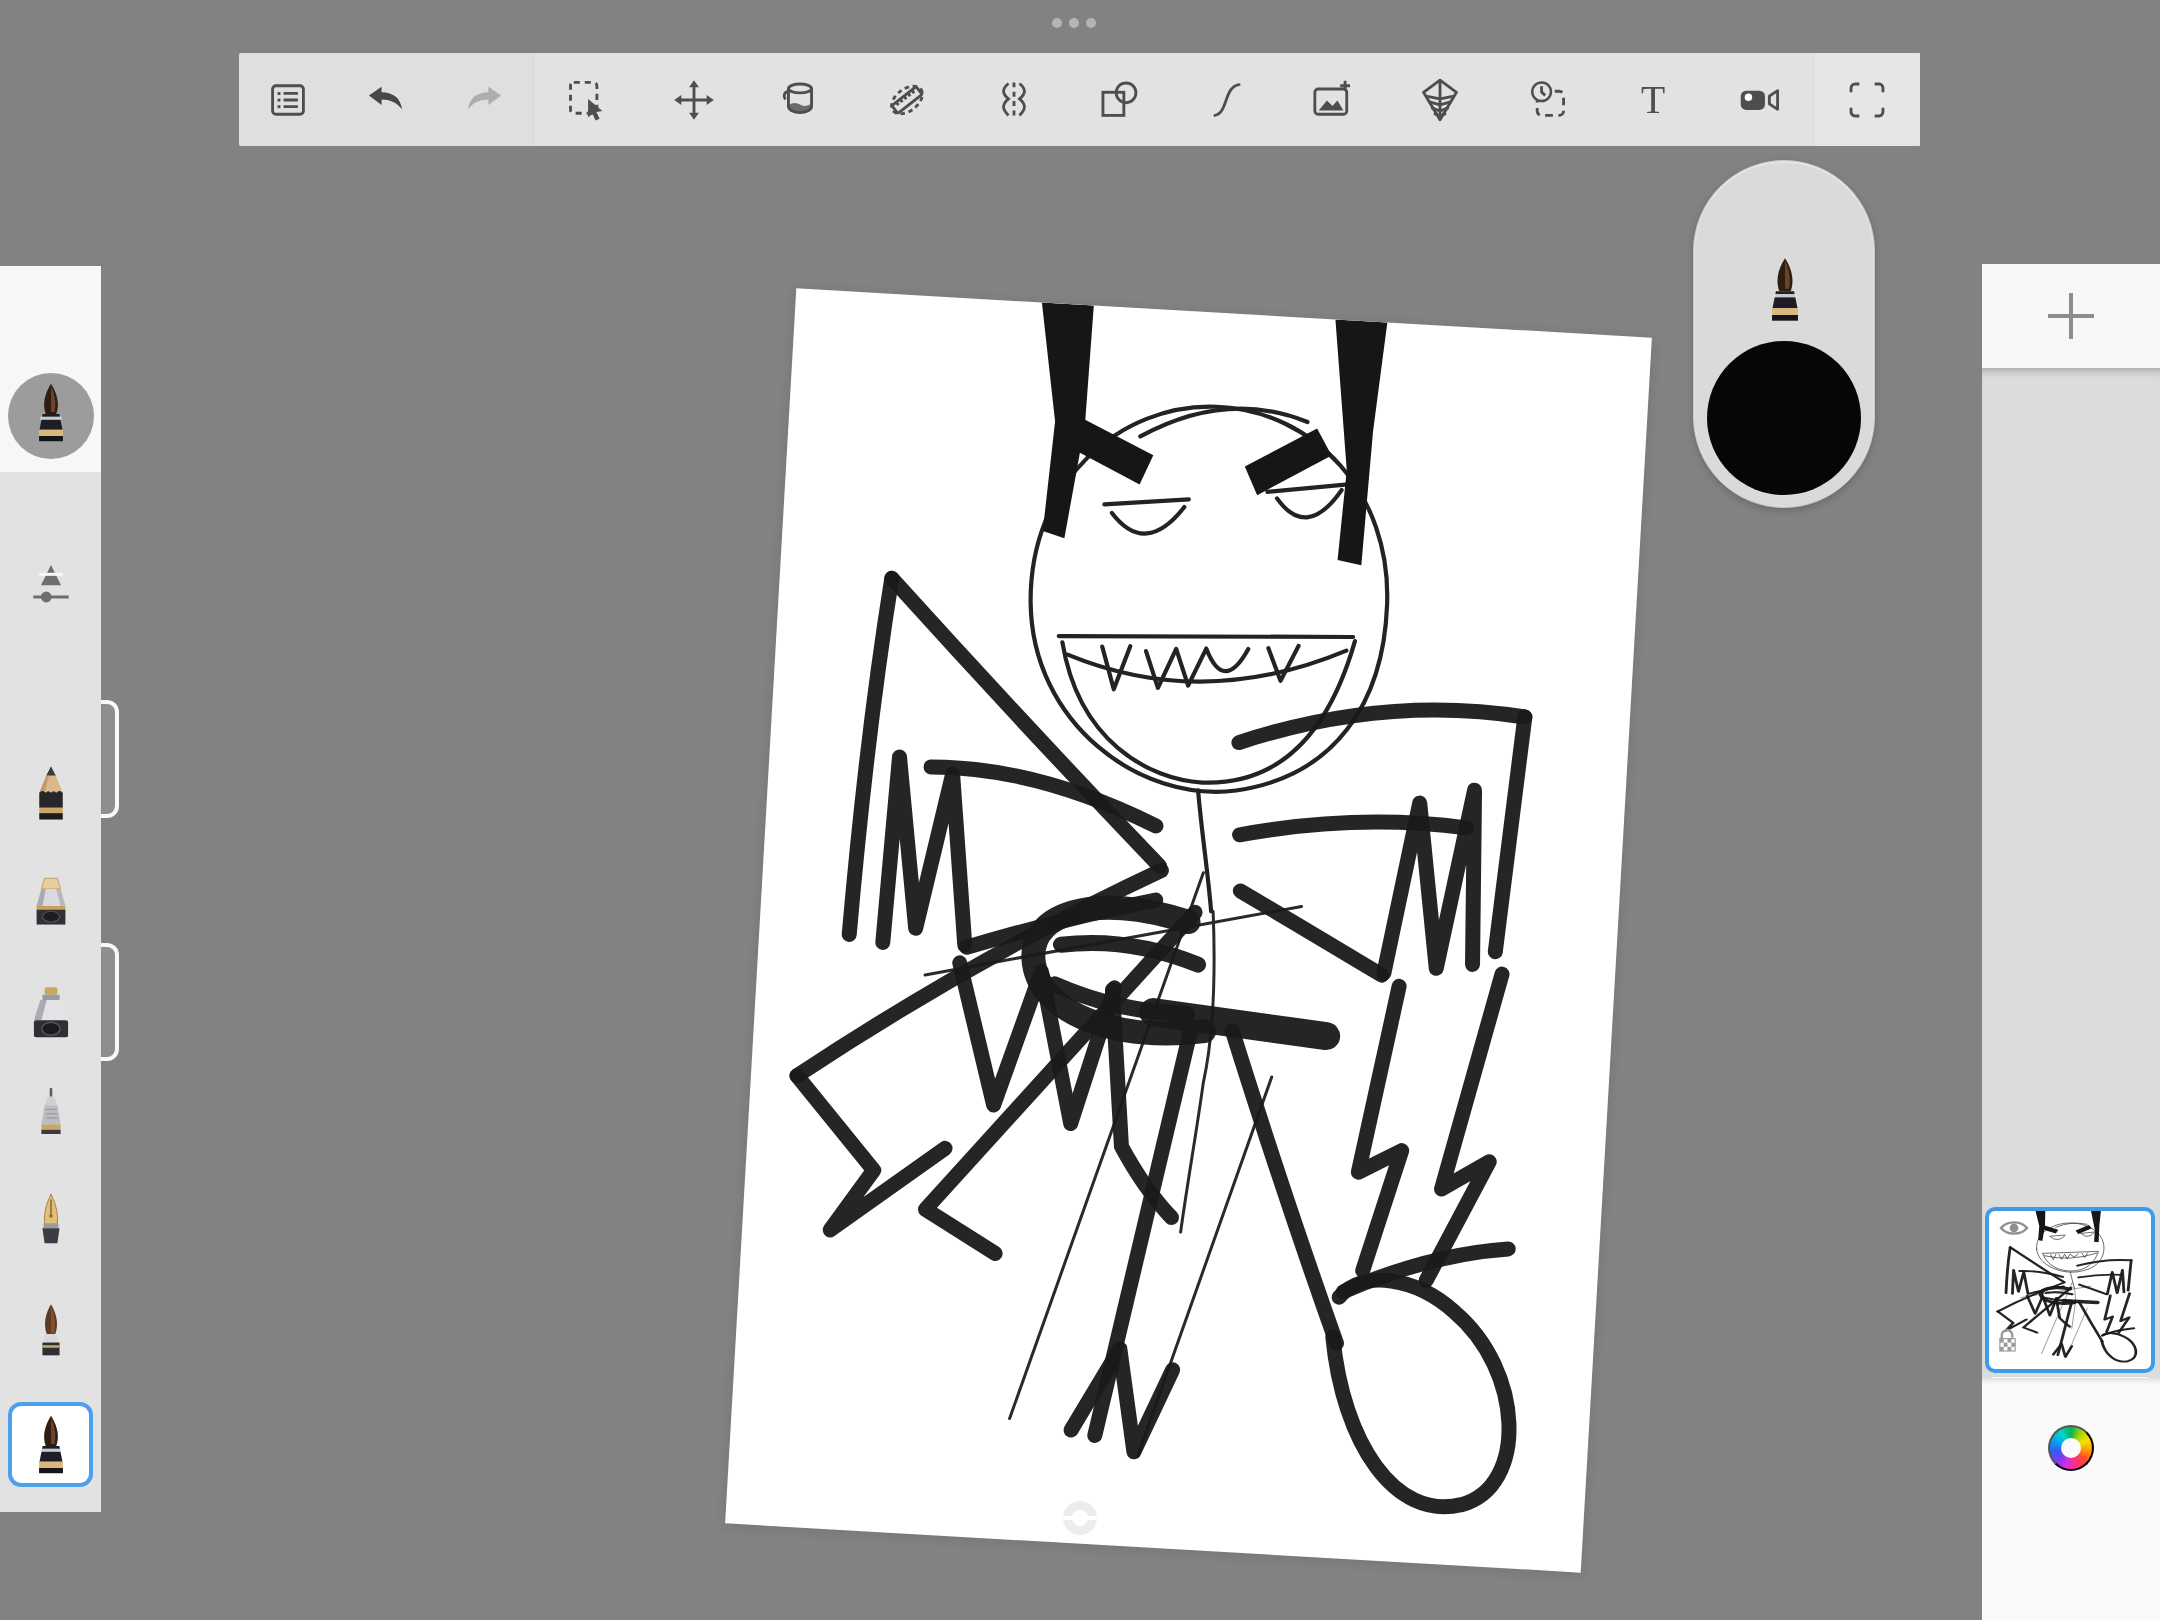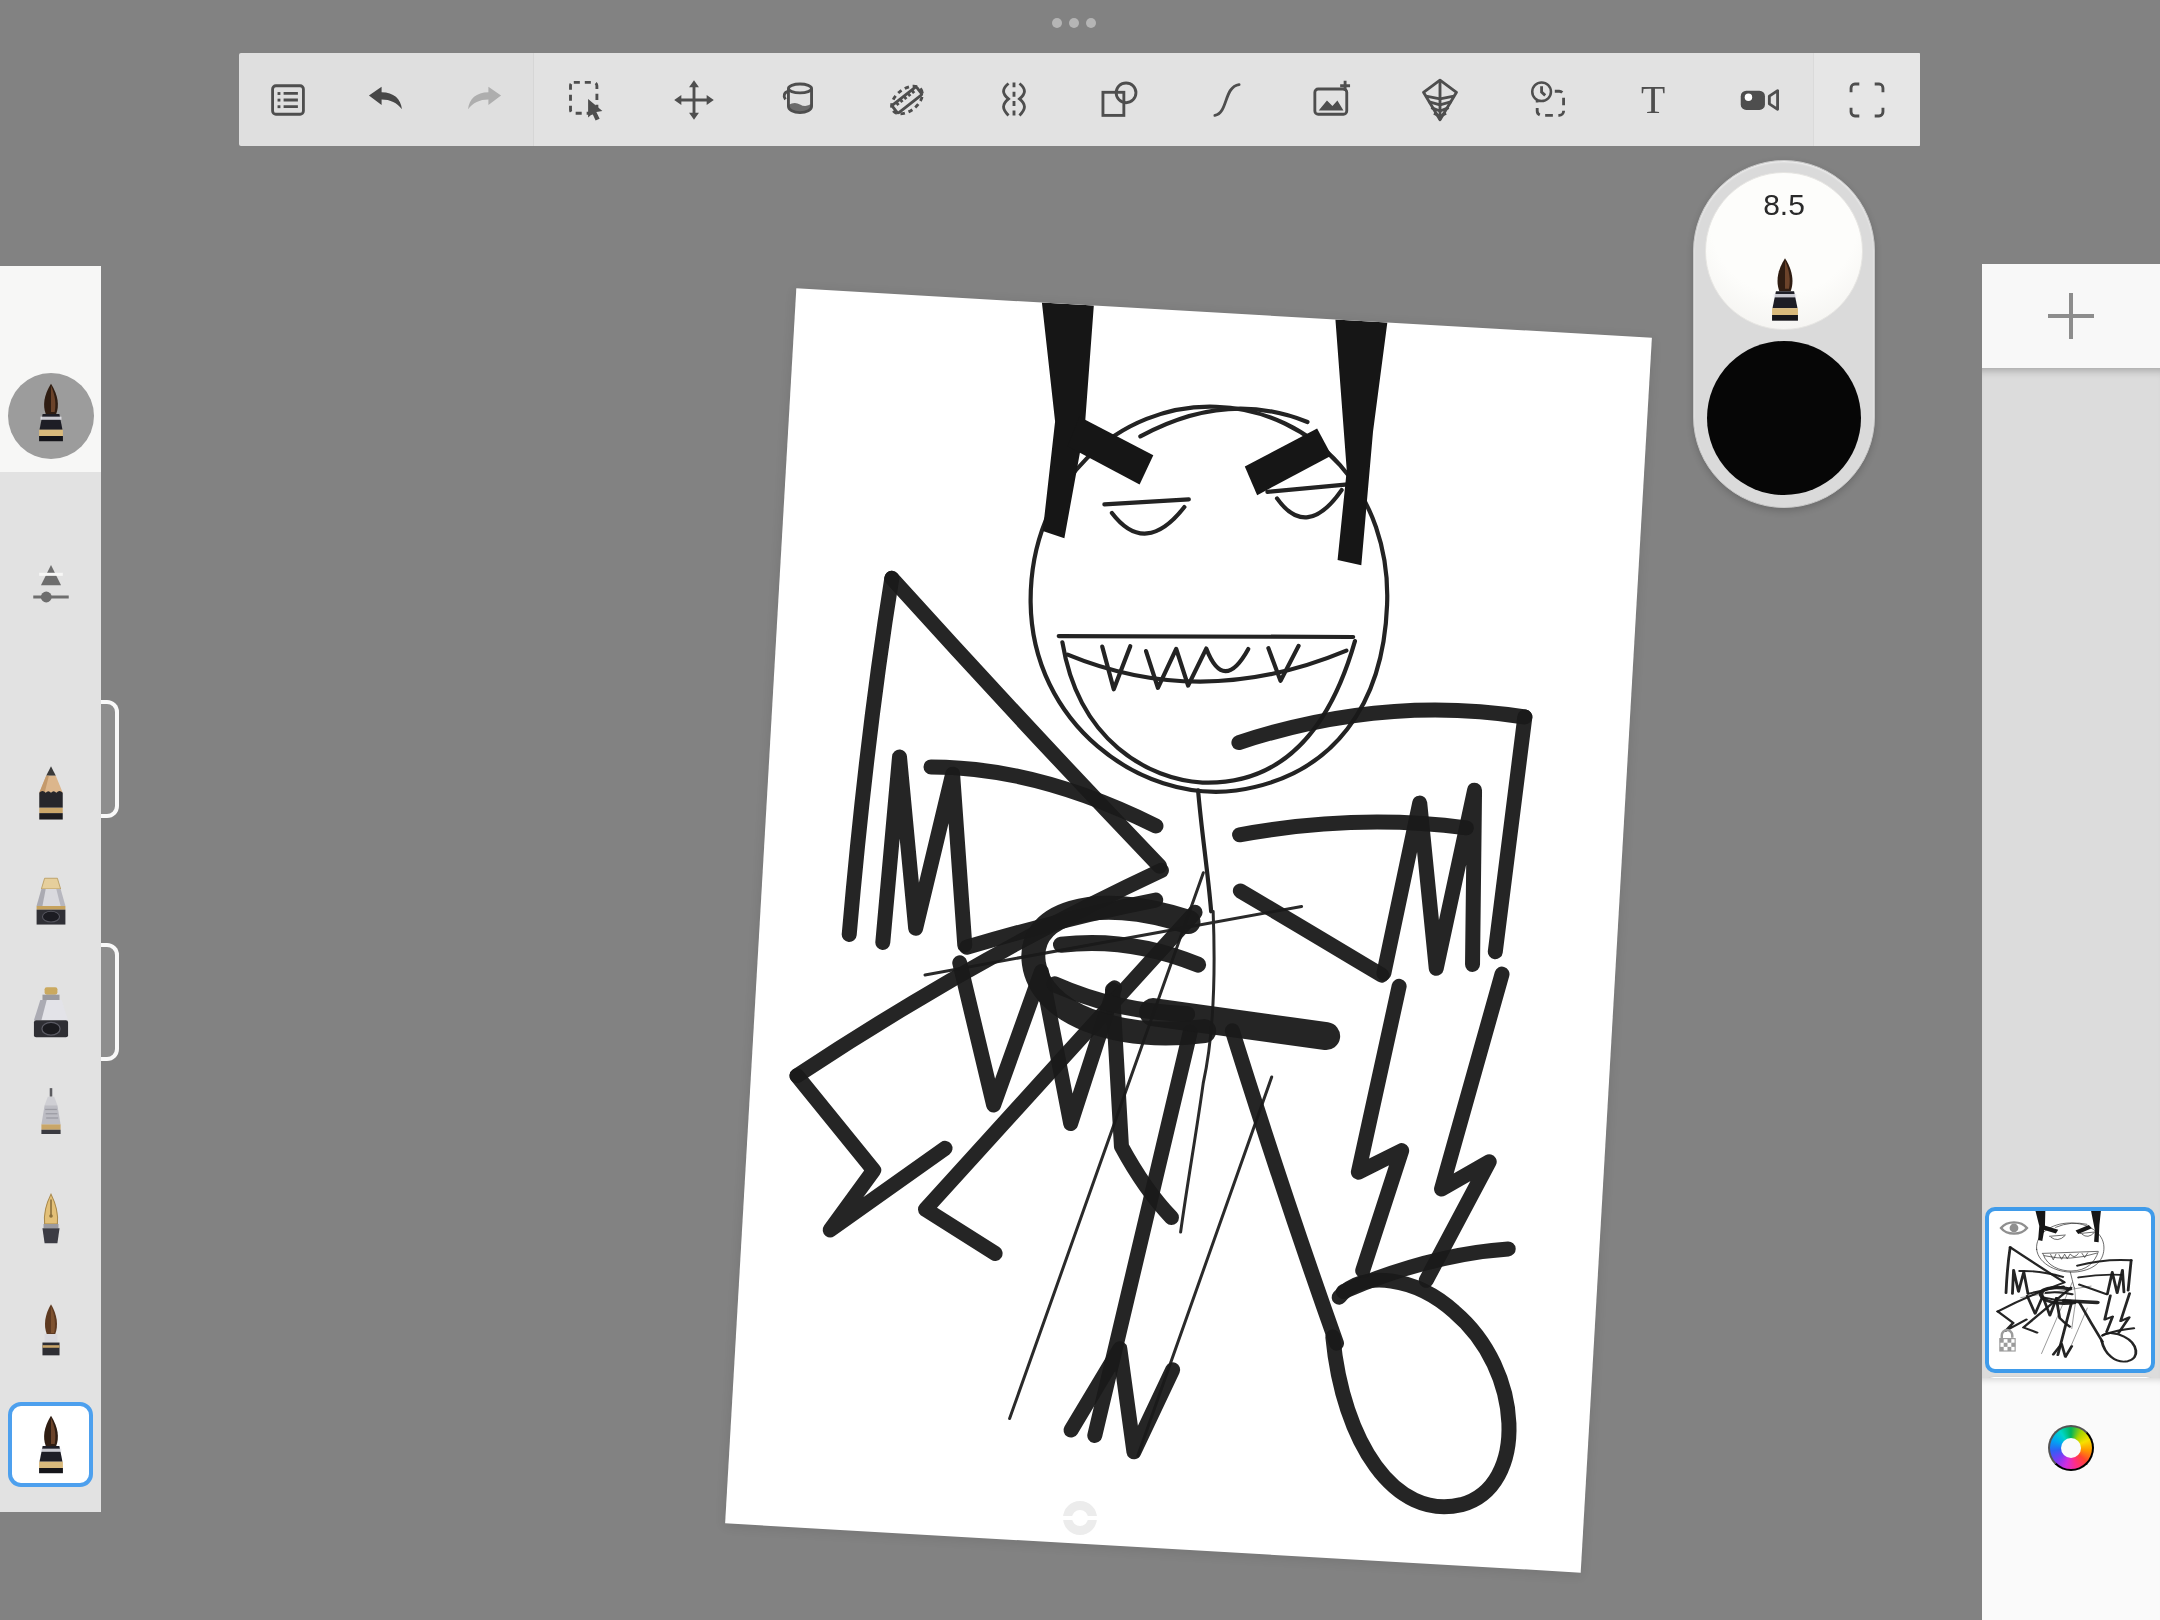--- a/index.html
+++ b/index.html
@@ -394,23 +394,20 @@
         <path d="M14 31 H30 L33 46 H11 Z" fill="#1d1d25"></path>
         <rect x="12" y="33.5" width="20" height="3" fill="#e8e8ee" opacity=".85"></rect>
         <rect x="10.6" y="46" width="22.8" height="6" fill="#d9ba7c"></rect>
         <rect x="10.6" y="52" width="22.8" height="5" fill="#15151a"></rect>
       </svg>
     </div>
 
   </div>
 
   <div class="widget">
-    <div class="size-circle">
-      <div class="size-label">8.5</div>
-    </div>
     <svg class="wbrush" width="50" height="82" viewBox="0 0 44 60">
       <path d="M22 2 C29 13 30 23 27 31 L17 31 C14 23 15 13 22 2 Z" fill="#2f1d12"></path>
       <path d="M22 4 C26 13 27 21 25.5 29 L22 29 Z" fill="#6b432a"></path>
       <path d="M14 31 H30 L33 46 H11 Z" fill="#1d1d25"></path>
       <rect x="12" y="33.5" width="20" height="3" fill="#e8e8ee" opacity=".85"></rect>
       <rect x="10.6" y="46" width="22.8" height="6" fill="#d9ba7c"></rect>
       <rect x="10.6" y="52" width="22.8" height="5" fill="#15151a"></rect>
     </svg>
     <div class="color-circle"></div>
   </div>

